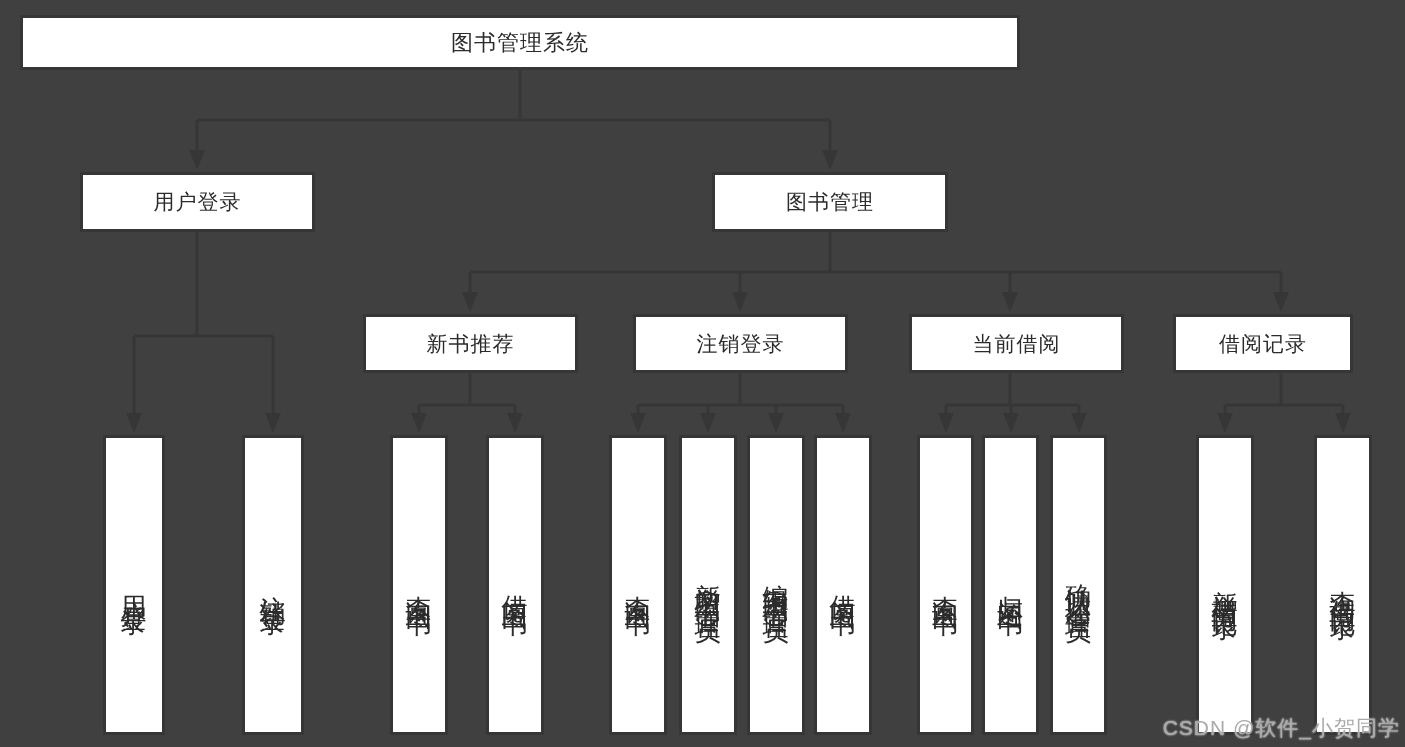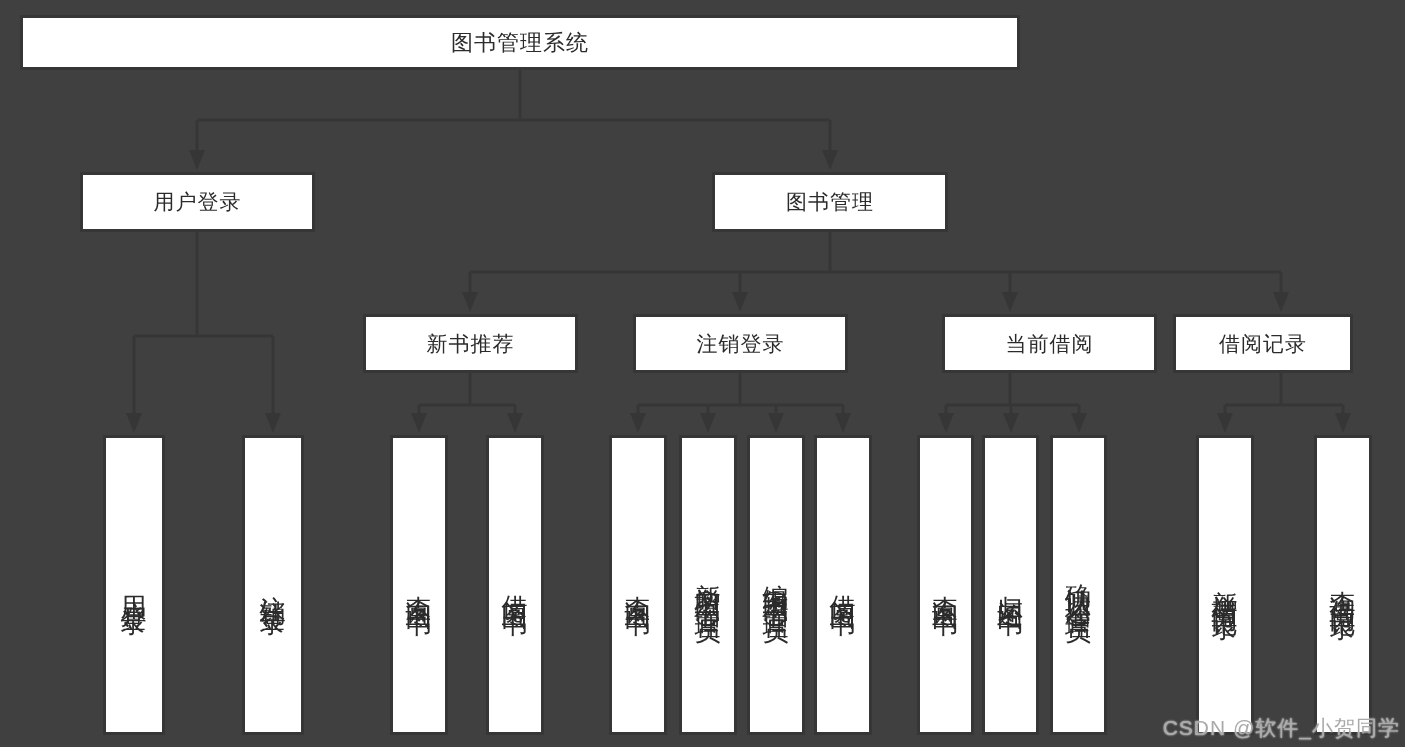--- a/index.html
+++ b/index.html
@@ -59,21 +59,21 @@
     z-index: 3;
     letter-spacing: 1px;
     text-shadow: 0 0 2px #ffffff;
   }
   
   .n-root      { left: 20px;   top: 15px;  width: 1000px; height: 55px; }
   .n-userlogin { left: 80px;   top: 172px; width: 235px;  height: 60px; }
   .n-bookmgmt  { left: 712px;  top: 172px; width: 236px;  height: 60px; }
   .n-newbooks  { left: 363px;  top: 314px; width: 215px;  height: 59px; }
   .n-borrowing { left: 633px;  top: 314px; width: 215px;  height: 59px; }
-  .n-current   { left: 942px;  top: 314px; width: 215px;  height: 59px; }
+  .n-current   { left: 909px;  top: 314px; width: 215px;  height: 59px; }
   .n-records   { left: 1173px; top: 314px; width: 180px;  height: 59px; }
 
   .l-login     { left: 103px;  width: 62px; }
   .l-logout    { left: 242px;  width: 62px; }
   .l-nb-query  { left: 390px;  width: 58px; }
   .l-nb-borrow { left: 486px;  width: 58px; }
   .l-bb-query  { left: 609px;  width: 58px; }
   .l-bb-add    { left: 679px;  width: 58px; }
   .l-bb-edit   { left: 747px;  width: 58px; }
   .l-bb-borrow { left: 814px;  width: 58px; }

